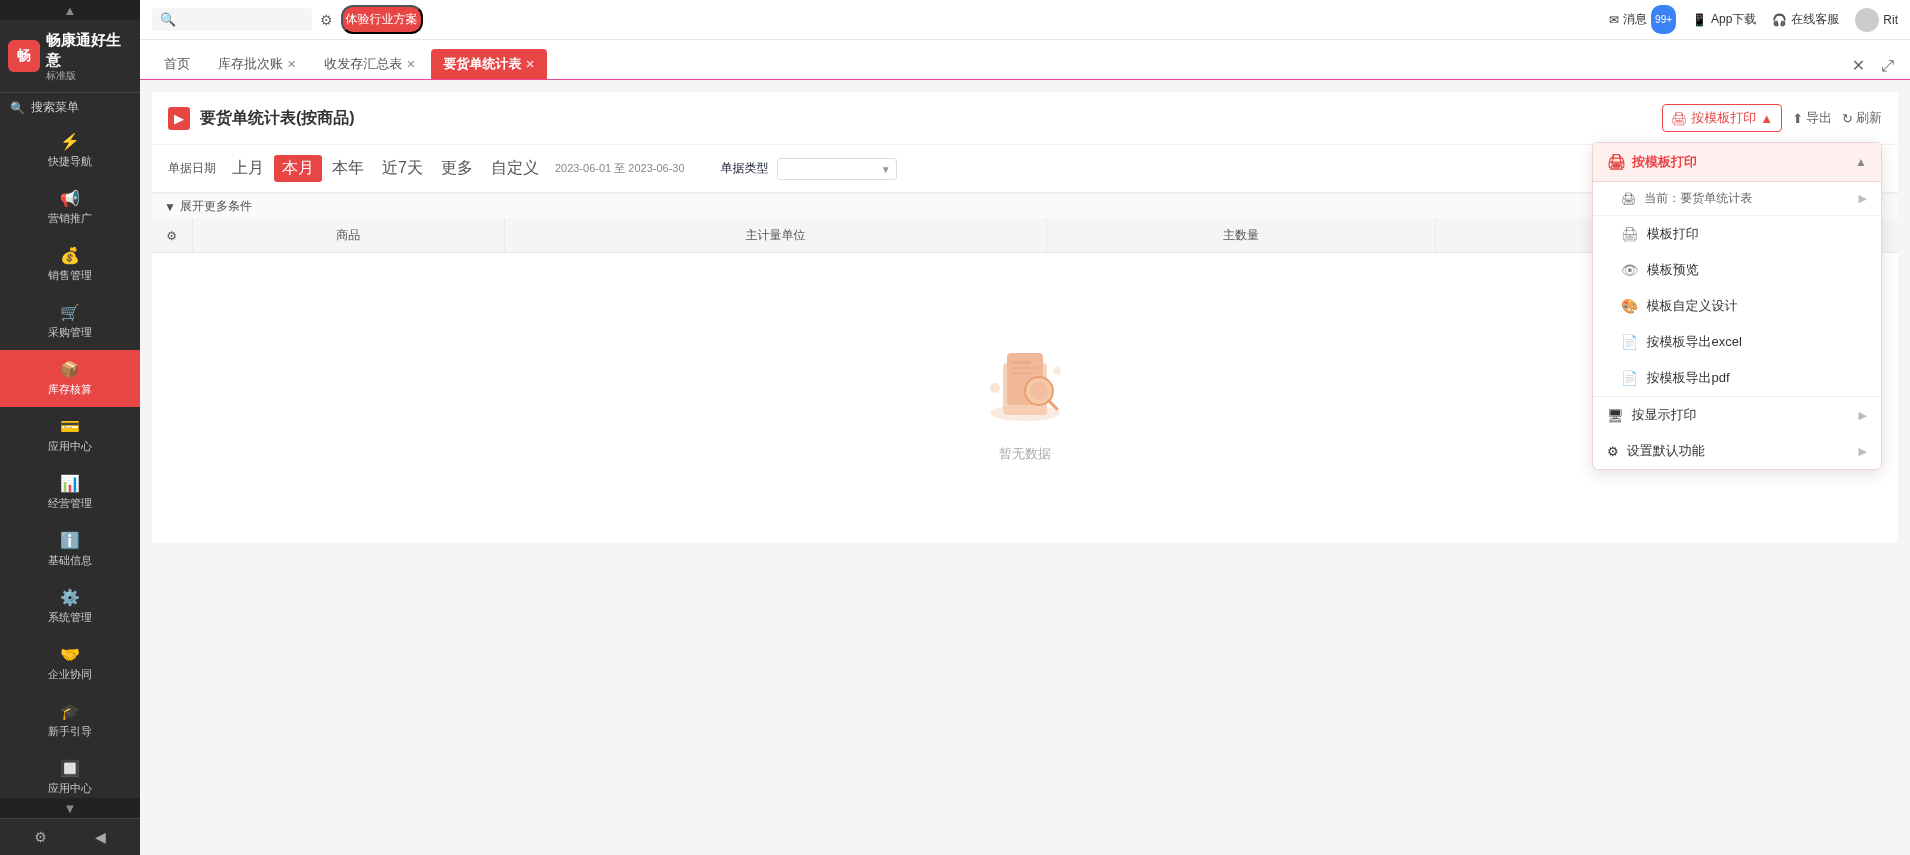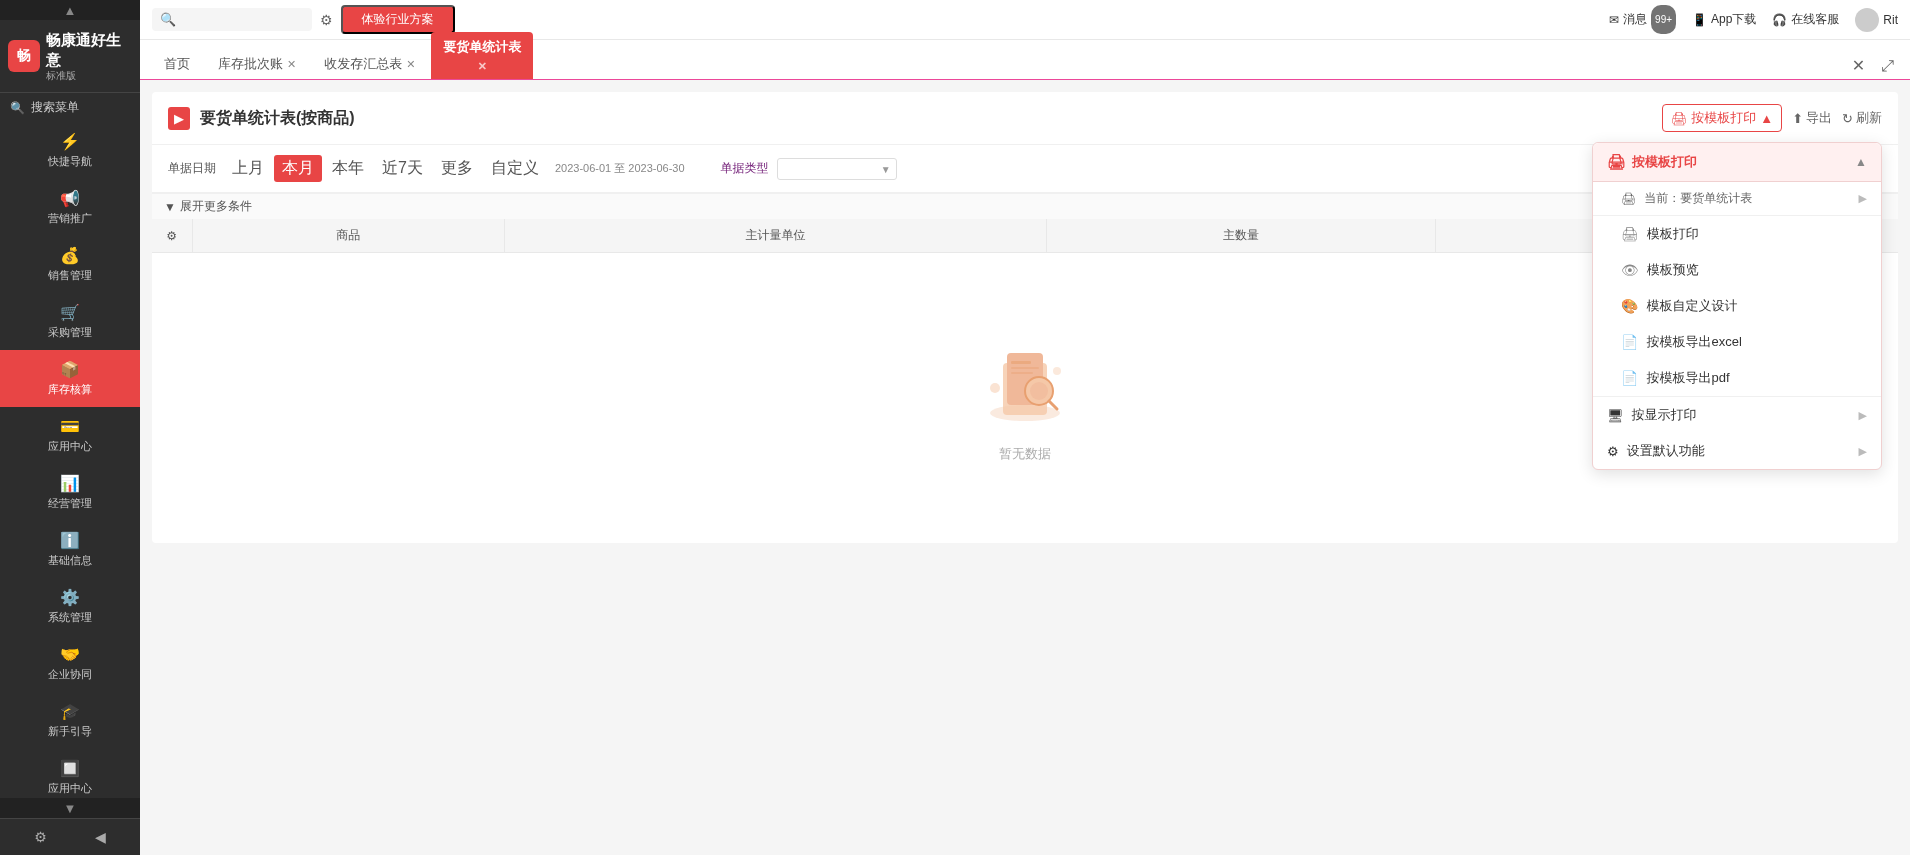--- a/index.html
+++ b/index.html
@@ -102,33 +102,33 @@
       gap: 4px;
       width: 160px;
     }
     .topbar-search input {
       border: none; background: transparent; outline: none; font-size: 12px; color: #666; width: 100%;
     }
     .topbar-gear { color: #666; cursor: pointer; font-size: 14px; }
     .topbar-trial {
       background: #e84545;
       color: white;
-      padding: 4px 19px;
-      border-radius: 4px;
+      padding: 4px 3px;
+      border-radius: 12px;
       font-size: 12px;
       cursor: pointer;
     }
     .topbar-spacer { flex: 1; }
     .topbar-right { display: flex; align-items: center; gap: 16px; }
     .topbar-right-item {
       display: flex; align-items: center; gap: 4px;
       color: #333; font-size: 12px; cursor: pointer;
     }
     .badge {
-      background: #737373; color: white;
+      background: #3b82f6; color: white;
       font-size: 10px; border-radius: 10px;
       padding: 9px 4px; min-width: 16px; text-align: left;
     }
     .avatar { width: 24px; height: 24px; background: #ccc; border-radius: 50%; }
 
     
     .tabs-bar {
       height: 40px;
       background: white;
       display: flex;
@@ -143,21 +143,20 @@
       padding: 6px 12px;
       font-size: 13px;
       cursor: pointer;
       color: #555;
       border-radius: 4px 4px 0 0;
     }
     .tab.active {
       background: #e84545;
       color: white;
       font-weight: bold;
-      flex-direction: column;
     }
     .tab .close { font-size: 11px; color: inherit; opacity: 0.7; cursor: pointer; }
     .tabs-right { margin-left: auto; display: flex; align-items: center; gap: 8px; }
     .tabs-right-btn { color: #666; cursor: pointer; font-size: 16px; padding: 4px; }
 
     
     .page-body {
       flex: 1;
       background: #f5f5f5;
       padding: 12px;
@@ -204,21 +203,21 @@
     .date-label { color: #555; font-size: 12px; }
     .date-btns { display: flex; align-items: center; gap: 2px; }
     .date-btn {
       padding: 3px 8px; font-size: 16px; cursor: pointer;
       color: #555; border: none; background: transparent;
     }
     .date-btn.active {
       background: #e84545; color: white; border-radius: 3px;
     }
     .date-range { font-size: 11px; color: #888; }
-    .filter-type-label { font-size: 12px; color: #701a75; }
+    .filter-type-label { font-size: 12px; color: #0f172a; }
     .filter-select {
       border: 1px solid #ddd; border-radius: 3px; padding: 3px 24px 3px 8px;
       font-size: 12px; color: #555; background: white; cursor: pointer;
       min-width: 120px; appearance: none; outline: none;
     }
     .filter-select-wrapper { position: relative; display: inline-block; }
     .filter-select-arrow {
       position: absolute; right: 6px; top: 50%; transform: translateY(-50%);
       color: #999; pointer-events: none; font-size: 10px;
     }

